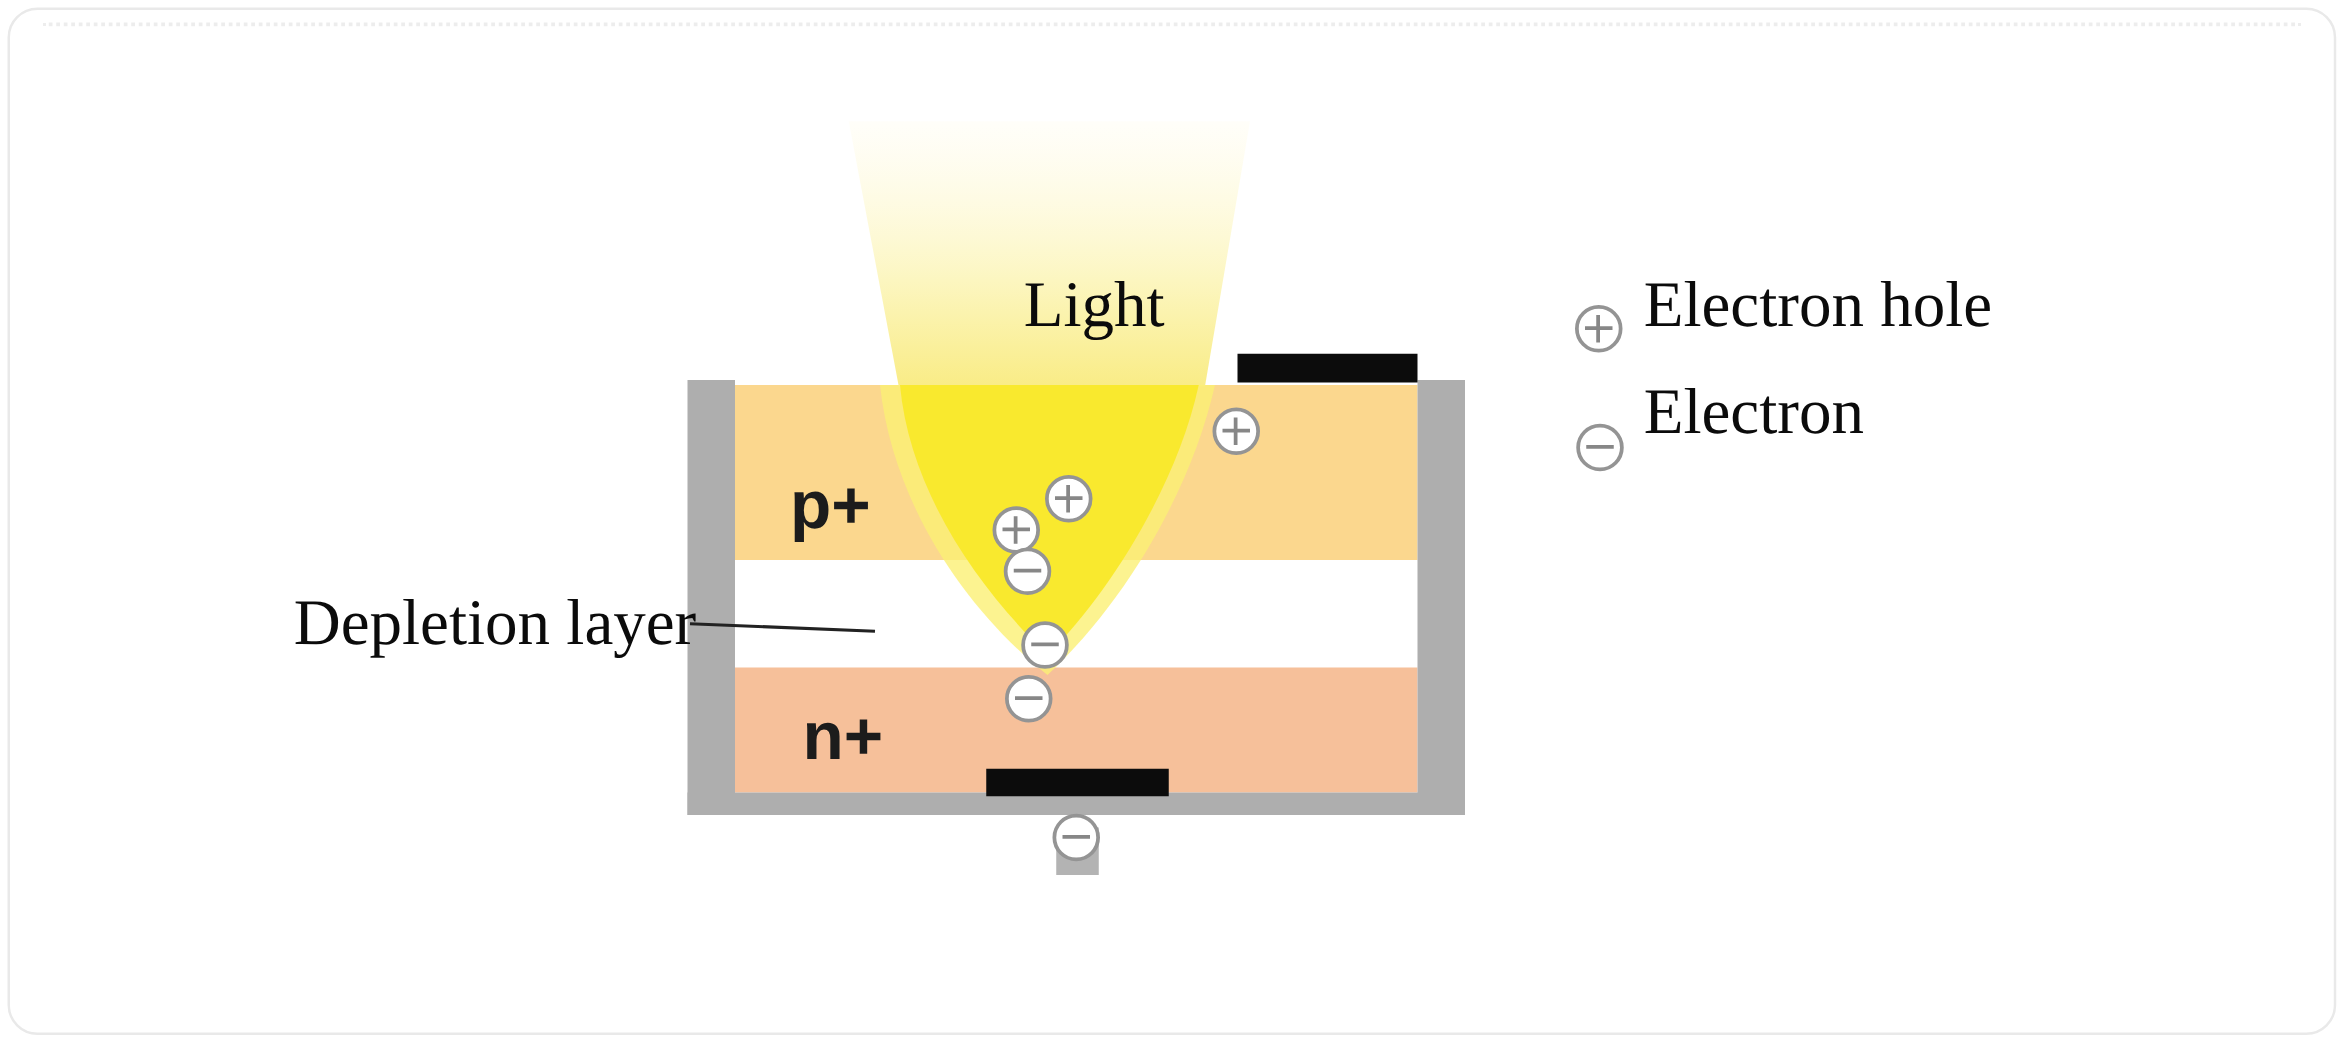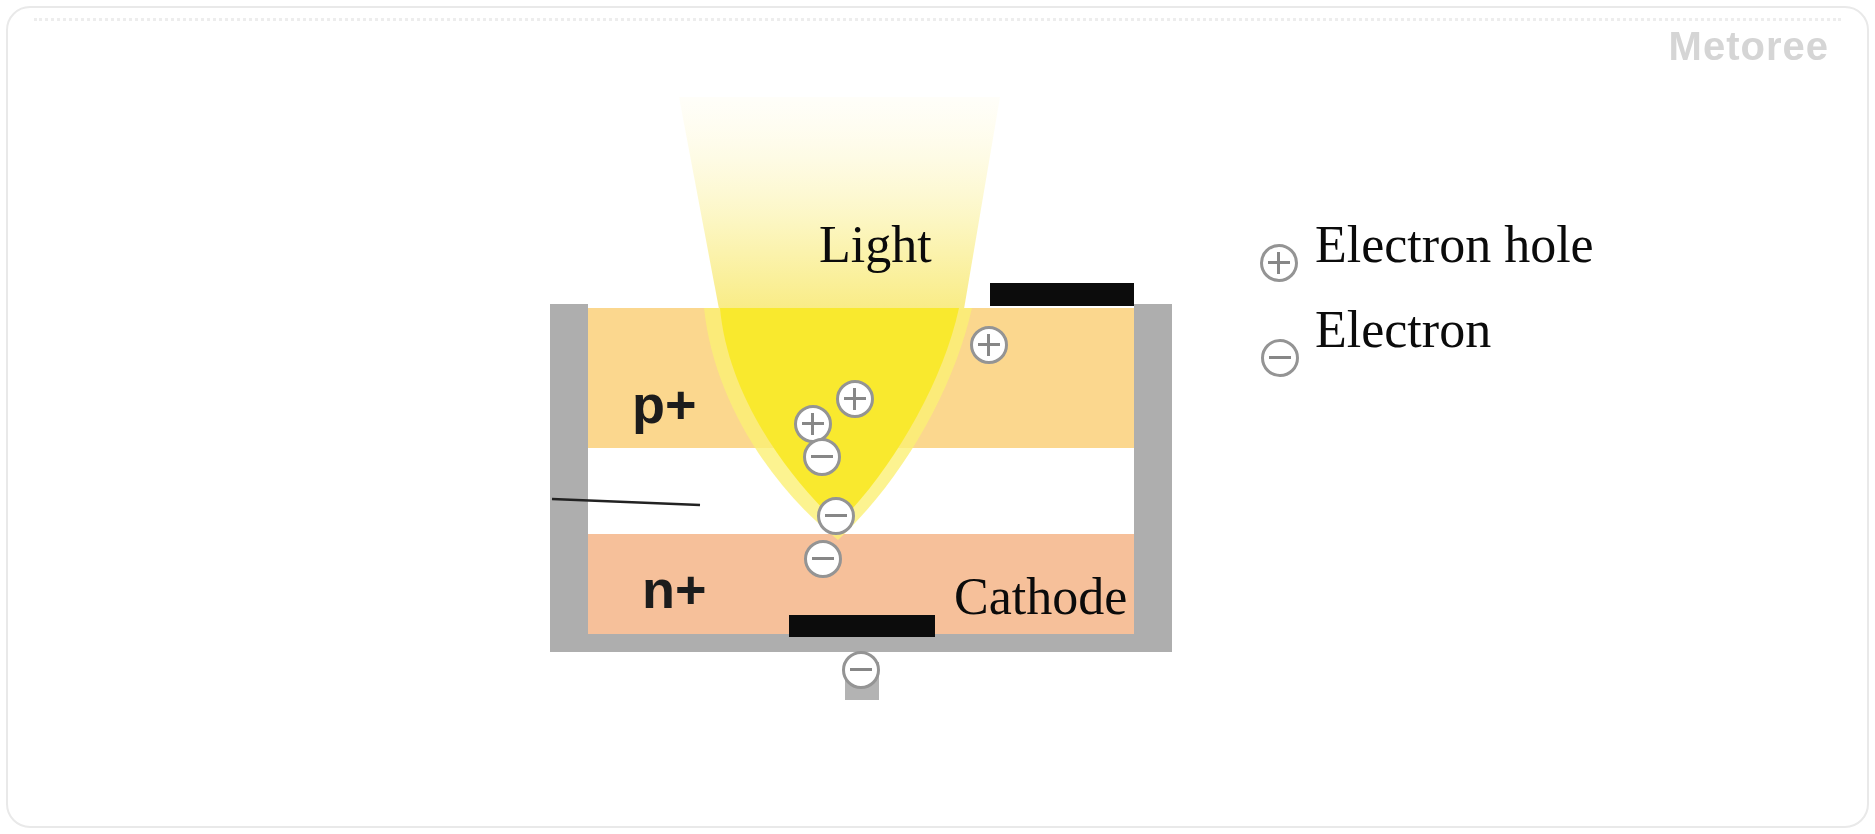--- a/index.html
+++ b/index.html
@@ -58,21 +58,20 @@
   
   .legend-icon-hole{left:1252px;top:236px;}
   .legend-icon-electron{left:1253px;top:331px;}
 </style>
 </head>
 <body>
 
 <div class="stage">
   <div class="card">
     <div class="card-dots"></div>
-    <div class="watermark">Metoree</div>
 
     <div class="abs layer-p"></div>
     <div class="abs layer-dep"></div>
     <div class="abs layer-n"></div>
 
     <div class="abs wall wall-left"></div>
     <div class="abs wall wall-right"></div>
     <div class="abs wall wall-bottom"></div>
 
     <div class="abs lead-stub"></div>
@@ -123,19 +122,19 @@
 
     <div class="particle abs legend-icon-hole" style="transform:none;">
       <i class="sym sym-h"></i>
       <i class="sym sym-v"></i>
     </div>
     <div class="particle abs legend-icon-electron" style="transform:none;">
       <i class="sym sym-h"></i>
     </div>
 
     <div class="lbl lbl-light">Light</div>
-    <div class="lbl lbl-cathode">Cathode</div>
+    <div class="lbl lbl-depletion">Depletion layer</div>
     <div class="lbl lbl-region lbl-p">p+</div>
     <div class="lbl lbl-region lbl-n">n+</div>
     <div class="lbl lbl-legend-hole">Electron hole</div>
     <div class="lbl lbl-legend-electron">Electron</div>
   </div>
 </div>
 
 </body></html>

